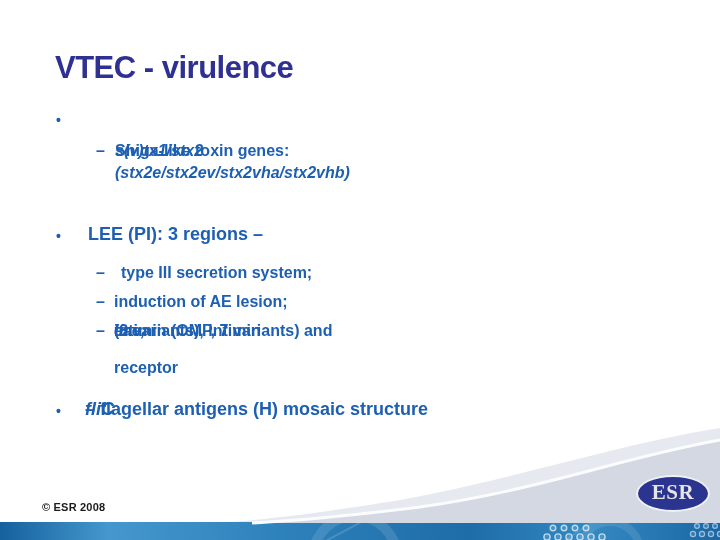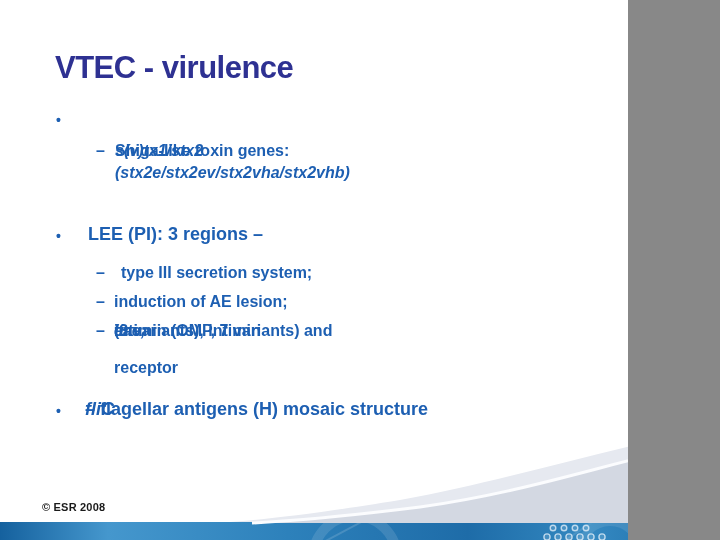--- a/index.html
+++ b/index.html
@@ -1,17 +1,17 @@
 <!DOCTYPE html>
 <html style="--c-title_navy: #2e3192; --c-body_blue: #1d5fb2; --c-band_dark: #15619e; --c-band_light: #4597cd; --c-band_mid: #2d81bb; --c-swoosh_gray: #d3d8e2; --c-swoosh_light: #e6e9f0; --c-logo_navy: #2b3590; --c-copyright_black: #1a1a1a;"><head>
 <meta charset="utf-8">
 <style>
   html,body{margin:0;padding:0;background:#888;}
   .slide{
-    position:relative;width:628px;height:540px;background:#ffffff;
+    position:relative;width:720px;height:540px;background:#ffffff;
     overflow:hidden;font-family:"Liberation Sans","DejaVu Sans",sans-serif;
   }
   .title{
     position:absolute;left:55px;top:50px;margin:0;
     font-size:31px;font-weight:700;letter-spacing:-0.5px;
     color:var(--c-title_navy,#2e3192);
   }
   .row{position:absolute;left:0;width:720px;height:26px;white-space:nowrap;}
   .row span{position:absolute;top:0;font-weight:700;color:var(--c-body_blue,#1d5fb2);}
   .t18{font-size:18px;line-height:22px;}
@@ -28,21 +28,21 @@
   }
   .esr-logo{
     position:absolute;left:636px;top:475px;width:74px;height:37px;
     background:var(--c-logo_navy,#2b3590);
     border:2px solid #eef1f6;border-radius:50%;
     display:flex;align-items:center;justify-content:center;
     box-sizing:border-box;
   }
   .esr-logo span{
     font-family:"Liberation Serif","DejaVu Serif",serif;
-    font-weight:700;font-size:21px;color:#a3a3a3;letter-spacing:0.5px;
+    font-weight:700;font-size:21px;color:#e5e5e5;letter-spacing:0.5px;
     transform:translateY(-1px);
   }
 </style>
 </head>
 <body>
 
 <div class="slide">
 
   <h1 class="title">VTEC - virulence</h1>
 

